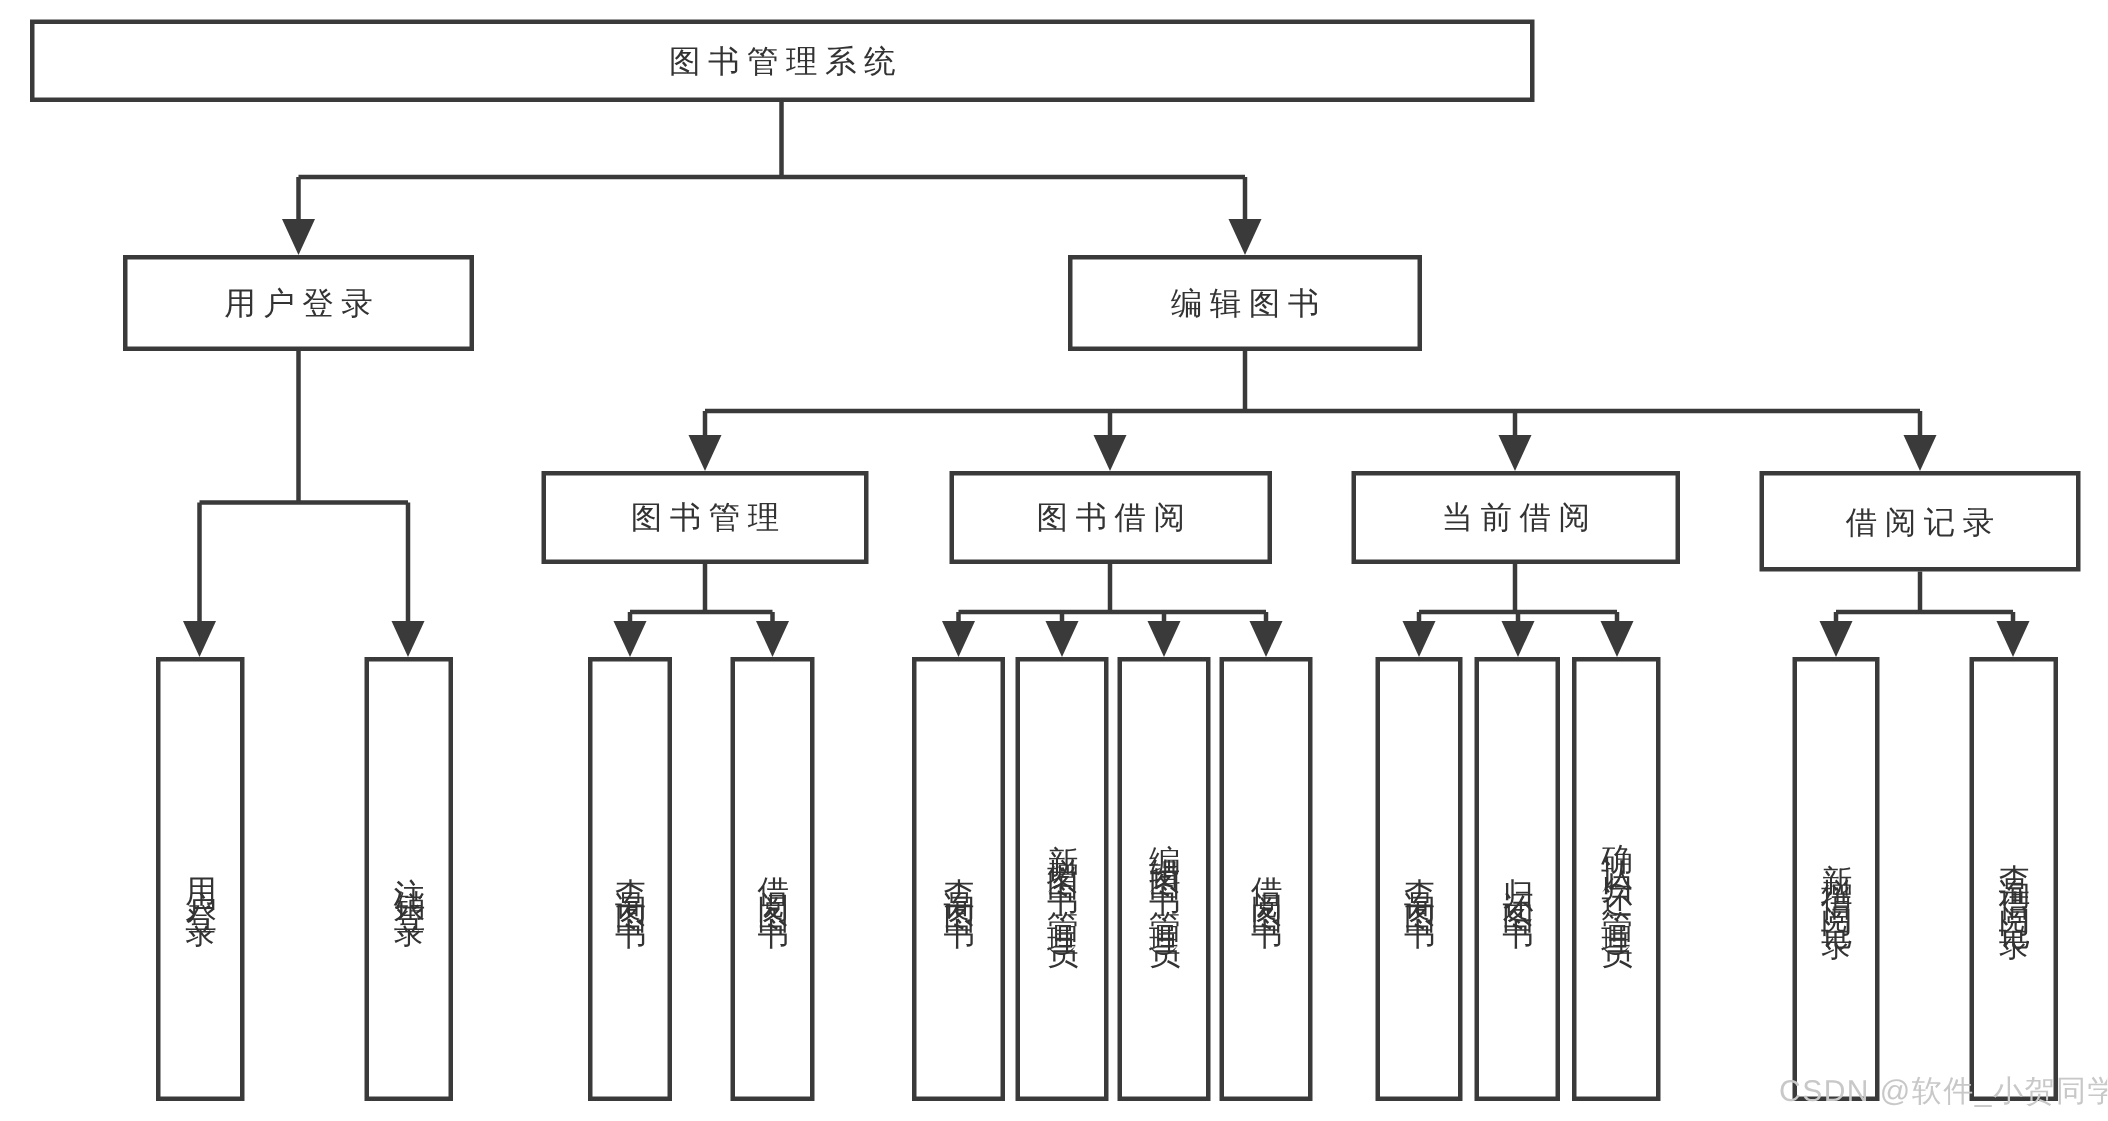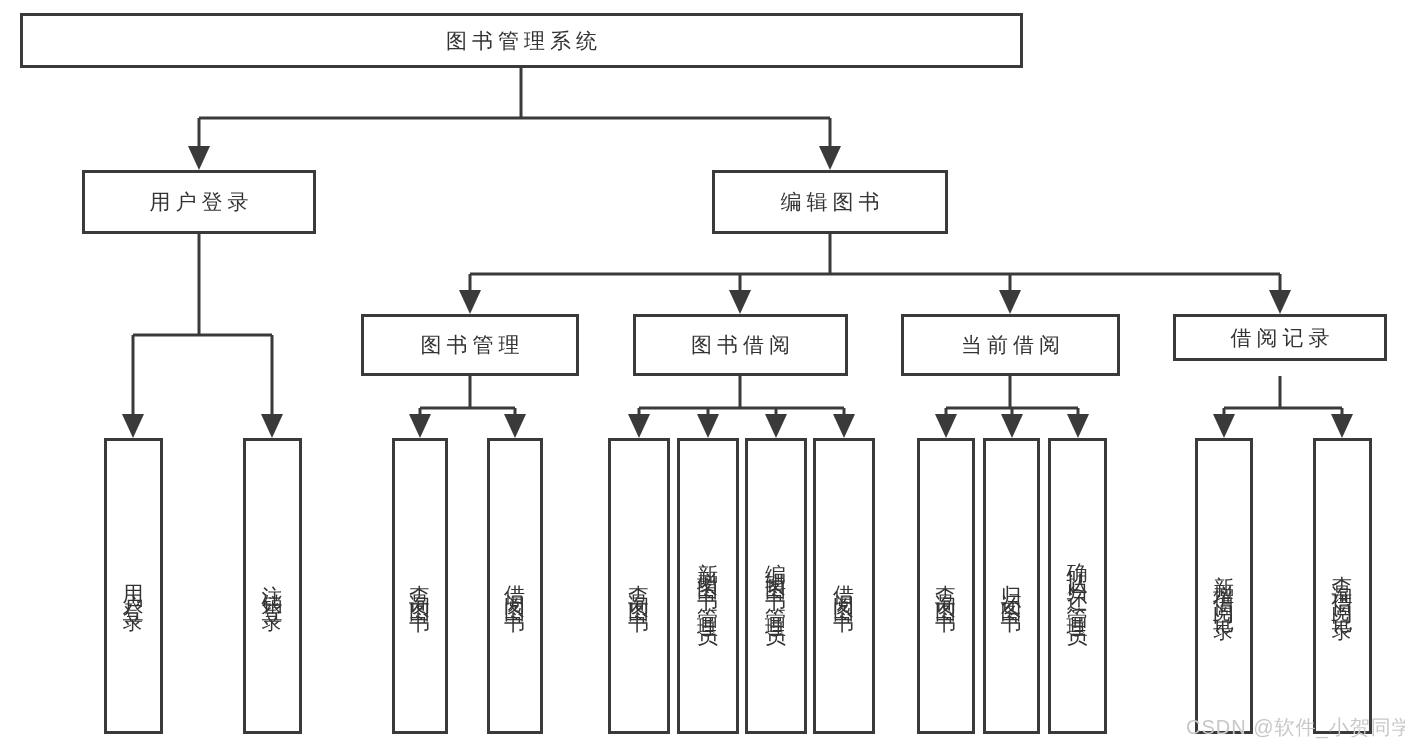--- a/index.html
+++ b/index.html
@@ -144,21 +144,21 @@
 
   <div class="box hbox" style="left:361px; top:314px; width:218px; height:62px;">
     <span>图书管理</span>
   </div>
   <div class="box hbox" style="left:901px; top:314px; width:219px; height:62px;">
     <span>当前借阅</span>
   </div>
   <div class="box hbox" style="left:633px; top:314px; width:215px; height:62px;">
     <span>图书借阅</span>
   </div>
-  <div class="box hbox" style="left:1173px; top:314px; width:214px; height:47px;">
+  <div class="box hbox" style="left:1173px; top:314px; width:214px; height:67px;">
     <span>借阅记录</span>
   </div>
 
   <div class="box vbox" style="left:104px; top:438px; width:59px; height:296px;">
     <span>用户登录</span>
   </div>
   <div class="box vbox" style="left:243px; top:438px; width:59px; height:296px;">
     <span>注销登录</span>
   </div>
 

